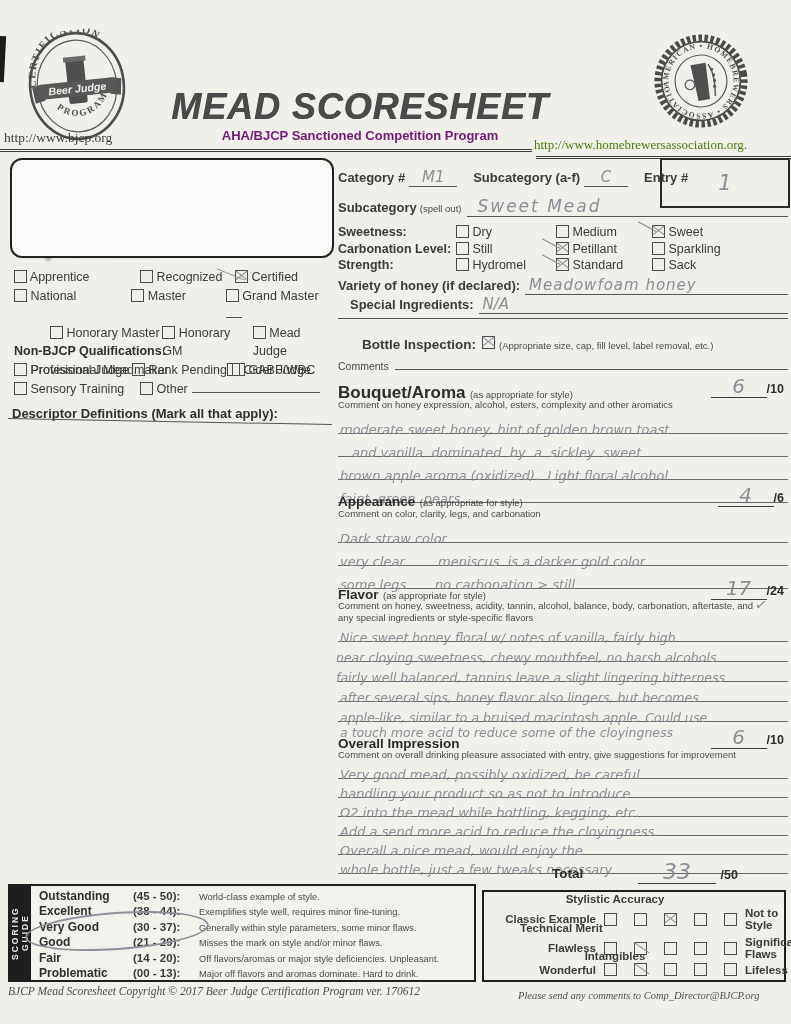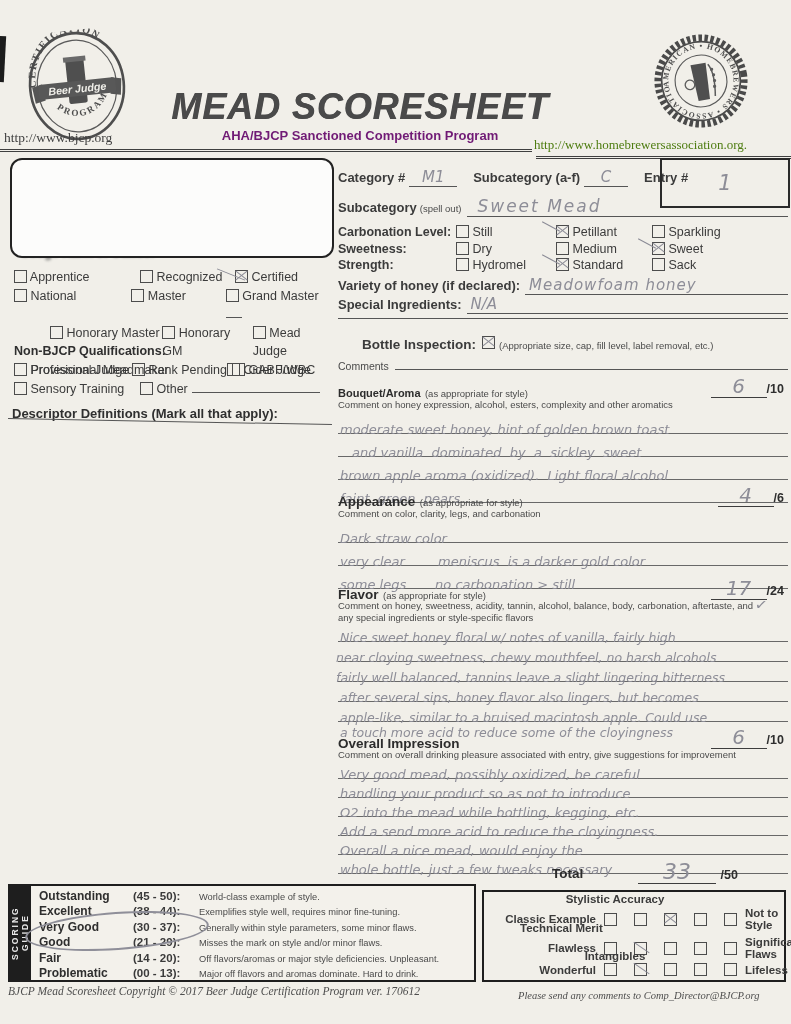--- a/index.html
+++ b/index.html
@@ -162,65 +162,65 @@
     <span class="hand" style="font-size:21px;">1</span>
   </div>
   <div class="abs" style="left:338px;top:196px;width:450px;display:flex;align-items:baseline;">
     <span class="b" style="font-size:13px;">Subcategory</span>
     <span class="sm" style="margin-left:3px;">(spell out)</span>
     <span class="ulseg hand" style="flex:1;margin-left:6px;font-size:17px;padding-left:10px;letter-spacing:2px;">Sweet Mead</span>
   </div>
 
   <div class="abs" style="left:338px;top:224px;width:450px;font-size:12.5px;">
     <div style="display:flex;line-height:16.5px;">
+      <span class="b" style="width:118px;">Sweetness:</span>
+      <span style="width:100px;"><span class="cb"></span> <span>Dry</span></span>
+      <span style="width:96px;"><span class="cb"></span> <span>Medium</span></span>
+      <span><span class="cb"><i class="m1"></i><i class="m2"></i><i class="tail"></i></span> <span>Sweet</span></span>
+    </div>
+    <div style="display:flex;line-height:16.5px;">
       <span class="b" style="width:118px;">Carbonation Level:</span>
       <span style="width:100px;"><span class="cb"></span> <span>Still</span></span>
       <span style="width:96px;"><span class="cb"><i class="m1"></i><i class="m2"></i><i class="tail"></i></span> <span>Petillant</span></span>
       <span><span class="cb"></span> <span>Sparkling</span></span>
-    </div>
-    <div style="display:flex;line-height:16.5px;">
-      <span class="b" style="width:118px;">Sweetness:</span>
-      <span style="width:100px;"><span class="cb"></span> <span>Dry</span></span>
-      <span style="width:96px;"><span class="cb"></span> <span>Medium</span></span>
-      <span><span class="cb"><i class="m1"></i><i class="m2"></i><i class="tail"></i></span> <span>Sweet</span></span>
     </div>
     <div style="display:flex;line-height:16.5px;">
       <span class="b" style="width:118px;">Strength:</span>
       <span style="width:100px;"><span class="cb"></span> <span>Hydromel</span></span>
       <span style="width:96px;"><span class="cb"><i class="m1"></i><i class="m2"></i><i class="tail"></i></span> <span>Standard</span></span>
       <span><span class="cb"></span> <span>Sack</span></span>
     </div>
   </div>
 
   <div class="abs" style="left:338px;top:276px;width:450px;display:flex;align-items:baseline;">
     <span class="b" style="font-size:13px;white-space:nowrap;">Variety of honey (if declared):</span>
     <span class="ulseg hand" style="flex:1;margin-left:5px;font-size:15px;padding-left:4px;letter-spacing:1px;">Meadowfoam honey</span>
   </div>
   <div class="abs" style="left:338px;top:295px;width:450px;display:flex;align-items:baseline;">
-    <span class="b" style="font-size:13px;white-space:nowrap;">Special Ingredients:</span>
+    <span class="b" style="font-size:13px;white-space:nowrap;margin-left:12px;">Special Ingredients:</span>
     <span class="ulseg hand" style="flex:1;margin-left:5px;font-size:15px;padding-left:4px;">N/A</span>
   </div>
   <div class="abs ulseg" style="left:338px;top:300px;width:450px;height:18px;"></div>
 
   <div class="abs" style="left:338px;top:336px;width:450px;display:flex;align-items:baseline;">
     <span class="b" style="font-size:13.5px;white-space:nowrap;padding-left:24px;">Bottle Inspection:</span>
     <span class="cb" style="margin-left:6px;">
         <i class="m1"></i>
         <i class="m2"></i>
       </span>
     <span class="sm" style="margin-left:4px;">(Appropriate size, cap, fill level, label removal, etc.)</span>
   </div>
   <div class="abs" style="left:338px;top:360px;width:450px;display:flex;align-items:baseline;">
     <span class="sm" style="font-size:10.5px;">Comments</span>
     <span class="ulseg" style="flex:1;margin-left:6px;"></span>
   </div>
 
   <div class="abs" style="left:338px;top:383px;width:450px;">
     <div style="position:relative;height:16px;">
-      <span class="b" style="font-size:11px;color:#2c2c2c;">Bouquet/Aroma</span>
+      <span class="b" style="font-size:17px;color:#2c2c2c;">Bouquet/Aroma</span>
       <span class="sm">(as appropriate for style)</span>
       <span class="score"><span class="sline"><span class="hand snum">6</span></span><span class="smax">/10</span></span>
     </div>
     <div class="sm" style="height:13px;">Comment on honey expression, alcohol, esters, complexity and other aromatics</div>
     <div class="wline" style="height:21px;">
         <span class="hand" style="font-size:13px;">moderate sweet honey, hint of golden brown toast</span>
       </div>
     <div class="wline" style="height:22px;">
         <span class="hand" style="font-size:13px;left:14px;margin-top:24px;">and vanilla  dominated  by  a  sickley  sweet</span>
       </div>

